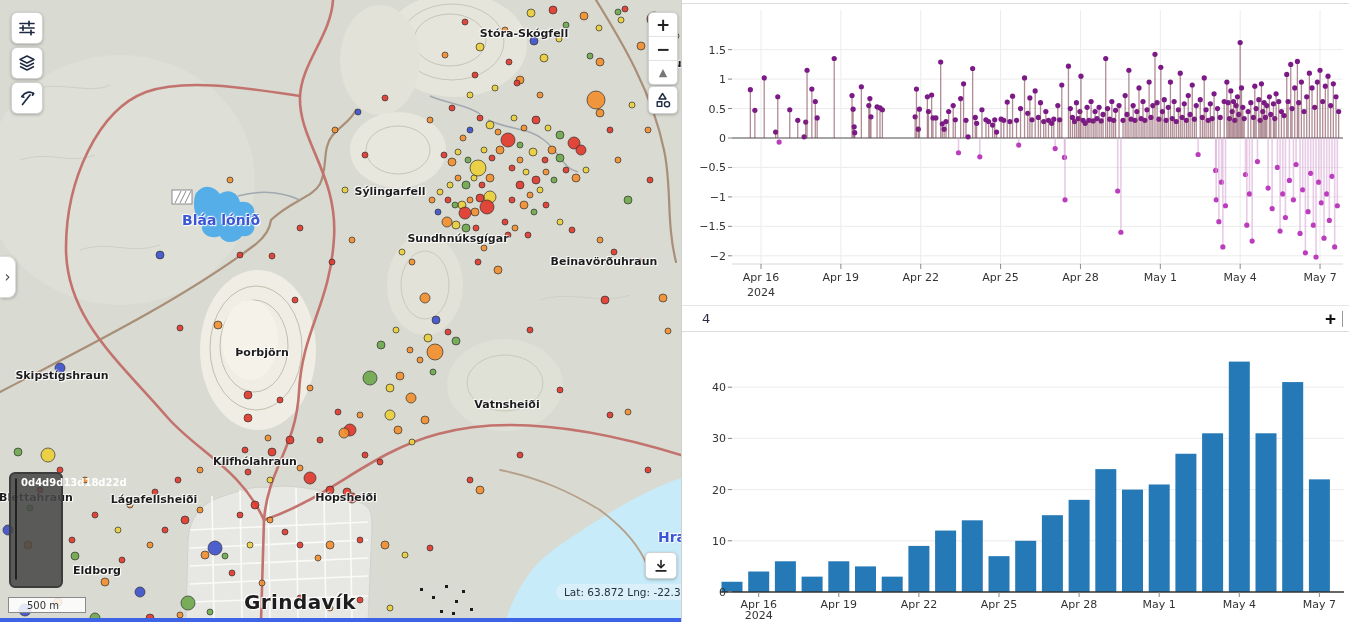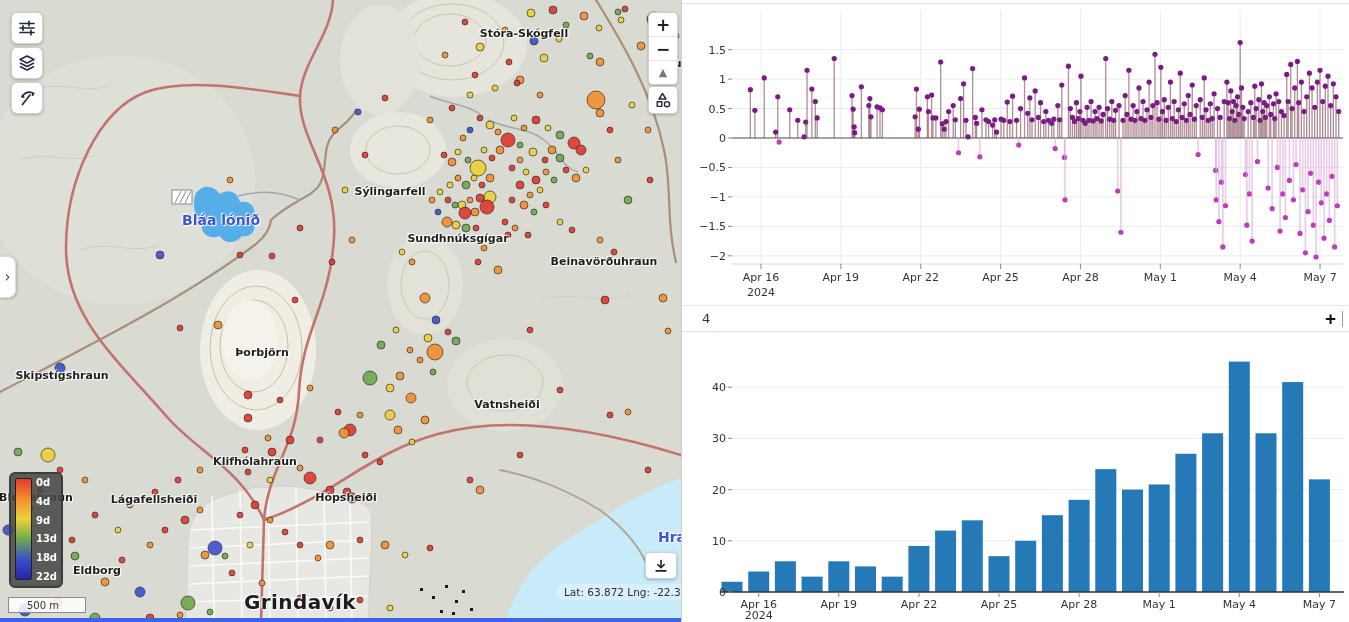--- a/index.html
+++ b/index.html
@@ -20,21 +20,21 @@
     border-radius:5px;box-shadow:0 1px 3px rgba(0,0,0,.25);display:flex;flex-direction:column;z-index:20;}
   #zoom-col>div{height:23px;display:flex;align-items:center;justify-content:center;font-size:17px;font-weight:700;color:#222;cursor:pointer;}
   #zoom-col>div+div{border-top:1px solid #e2e2e2;}
   #shape-btn{left:648px;top:86px;width:28px;height:26px;border-radius:5px;}
   #dl-btn{left:645px;top:552px;width:30px;height:25px;border-radius:5px;}
   #latlng{position:absolute;left:556px;top:584px;background:#d9effa;border-radius:9px;padding:2px 8px;
     font-size:10.5px;color:#24323c;z-index:20;white-space:nowrap;}
   #legend{position:absolute;left:9px;top:472px;width:54px;height:116px;background:rgba(72,72,72,.88);
     border:2px solid #3c3c3c;border-radius:6px;z-index:10;display:flex;padding:4px 4px;box-sizing:border-box;}
   #legend-bar{width:22px;height:100px;border:1px solid #222;border-radius:2px;}
-  #legend-labels{display:flex;flex-direction:column;justify-content:space-between;margin-left:4px;
+  #legend-labels{display:flex;flex-direction:row;justify-content:space-between;margin-left:4px;
     font-size:10px;font-weight:700;color:#fff;line-height:1;}
   #scalebar{position:absolute;left:8px;bottom:9px;width:78px;height:16px;background:rgba(255,255,255,.85);
     border:1px solid #8a8a8a;z-index:9;font-size:10px;color:#333;display:flex;align-items:center;padding-left:18px;box-sizing:border-box;}
   #attribution{position:absolute;right:0;bottom:4px;height:17px;background:rgba(255,255,255,.75);
     font-size:10px;color:#333;display:flex;align-items:center;padding:0 5px;z-index:8;white-space:nowrap;}
   #bottom-strip{position:absolute;left:0;bottom:0;width:681px;height:4px;background:#3d64e6;z-index:30;}
   #side-handle{position:absolute;left:0;top:256px;width:15px;height:40px;background:#fff;border:1px solid #ddd;
     border-left:none;border-radius:0 8px 8px 0;box-shadow:1px 1px 3px rgba(0,0,0,.2);display:flex;align-items:center;
     justify-content:center;font-size:15px;color:#444;z-index:25;cursor:pointer;}
   

